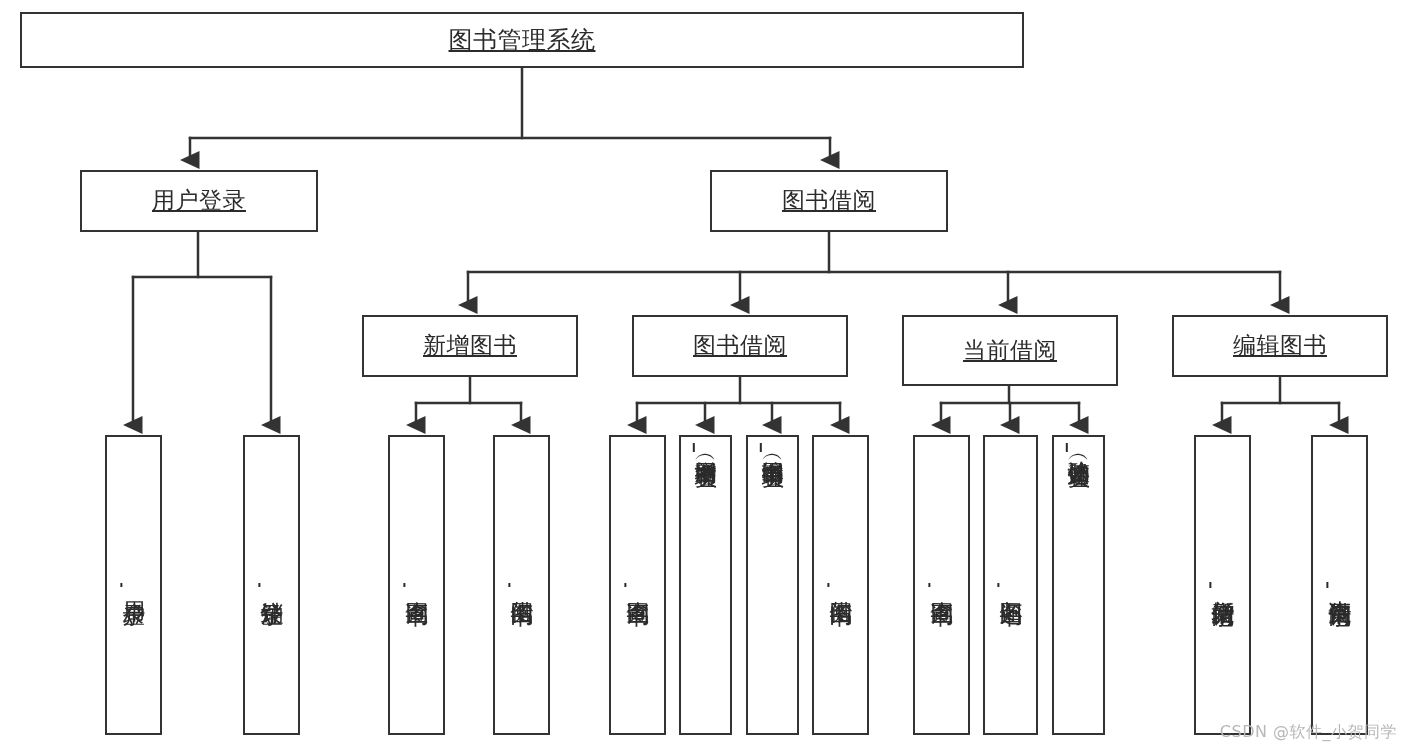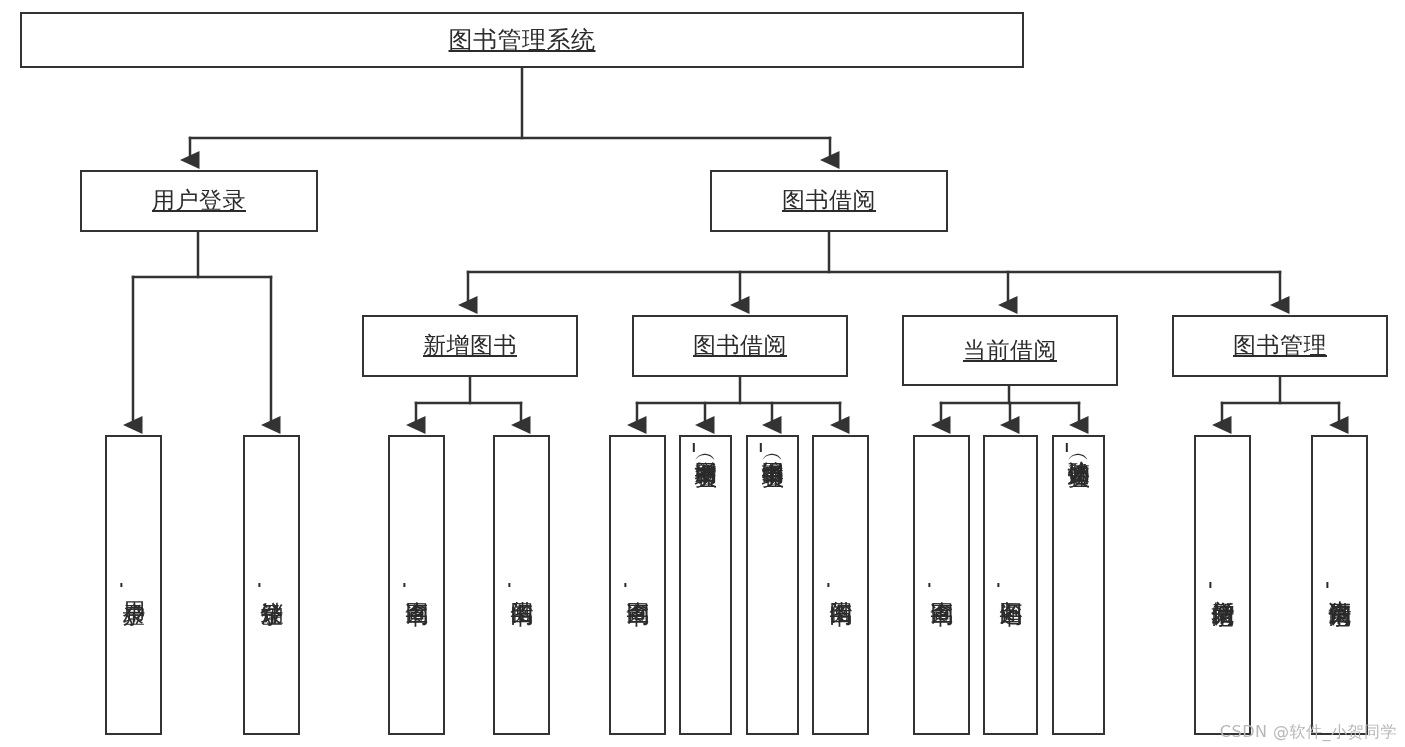--- a/index.html
+++ b/index.html
@@ -152,21 +152,21 @@
   <div class="node horizontal" style="left:362px; top:315px; width:216px; height:62px;">
     <span class="node-label">新增图书</span>
   </div>
   <div class="node horizontal" style="left:632px; top:315px; width:216px; height:62px;">
     <span class="node-label">图书借阅</span>
   </div>
   <div class="node horizontal" style="left:902px; top:315px; width:216px; height:71px;">
     <span class="node-label">当前借阅</span>
   </div>
   <div class="node horizontal" style="left:1172px; top:315px; width:216px; height:62px;">
-    <span class="node-label">图书管理</span>
+    <span class="node-label">编辑图书</span>
   </div>
 
   <div class="node vertical centered" style="left:105px; top:435px; width:57px; height:300px;">
     <span class="node-label">用户登录</span>
   </div>
   <div class="node vertical centered" style="left:243px; top:435px; width:57px; height:300px;">
     <span class="node-label">注销登录</span>
   </div>
 
   <div class="node vertical centered" style="left:388px; top:435px; width:57px; height:300px;">

